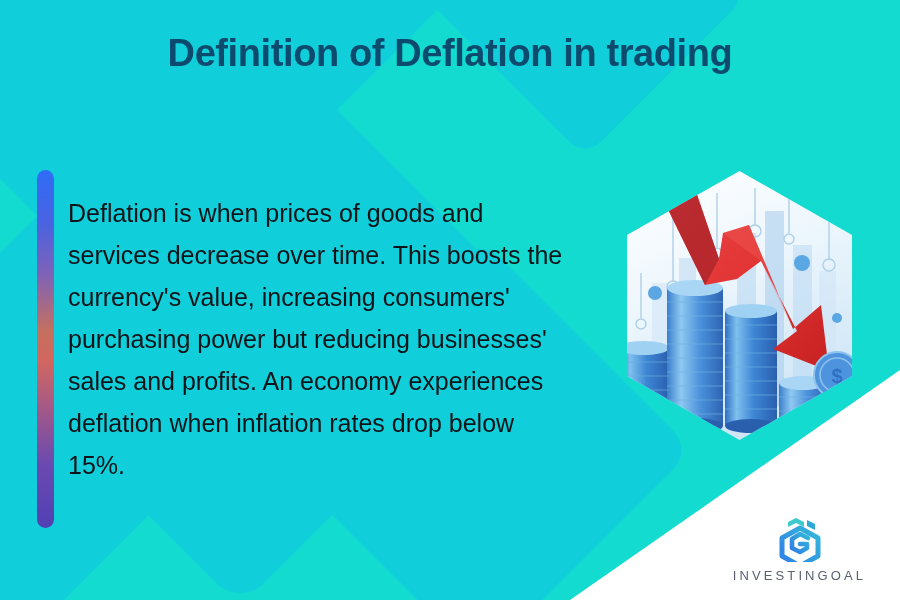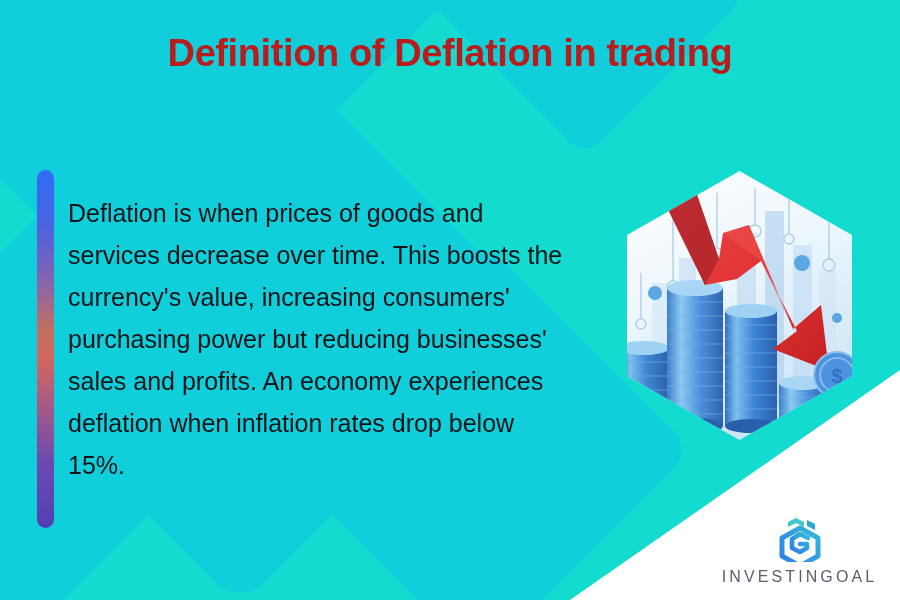--- a/index.html
+++ b/index.html
@@ -80,21 +80,21 @@
     clip-path: polygon(100% 0%, 100% 100%, 0% 100%);
   }
 
   
   .title {
     position: absolute;
     left: 0;
     right: 0;
     top: 32px;
     text-align: center;
-    color: #b91c1c;
+    color: #0c4a6e;
     font-size: 38px;
     font-weight: bold;
     letter-spacing: -0.4px;
     font-family: "Liberation Sans", sans-serif;
   }
 
   
   .accent-bar {
     position: absolute;
     left: 37px;
@@ -145,21 +145,21 @@
     text-align: center;
   }
   .logo-mark {
     display: block;
     margin: 0 auto 6px auto;
     width: 52px;
     height: 44px;
   }
   .logo-word {
     color: #5a6070;
-    font-size: 16px;
+    font-size: 13px;
     letter-spacing: 3.1px;
     font-family: "Liberation Sans", sans-serif;
   }
 </style>
 </head>
 <body>
 
 <div id="canvas">
 
   <div class="wm-layer">

